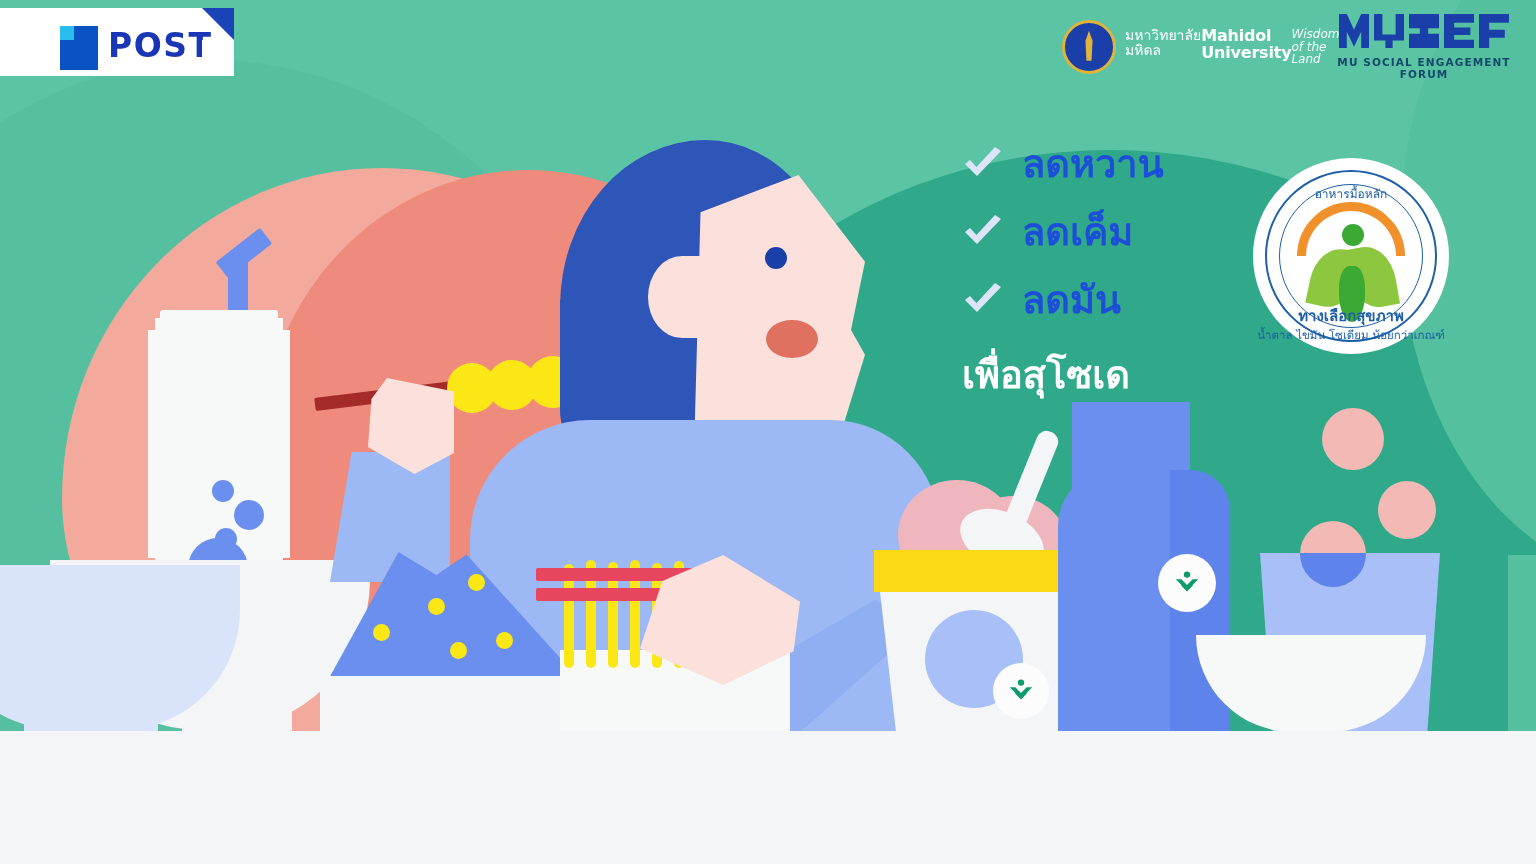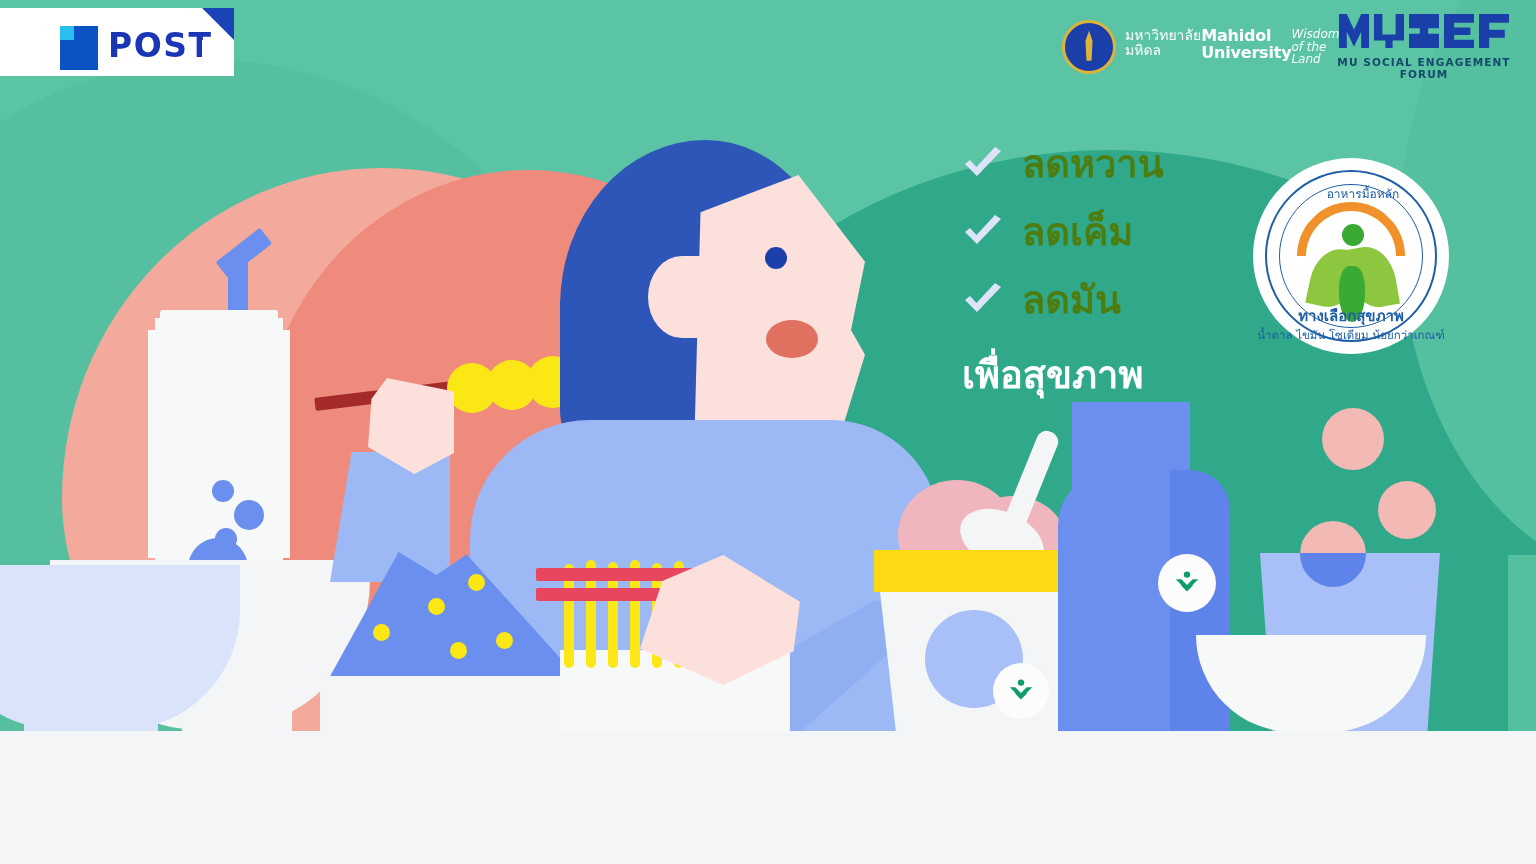--- a/index.html
+++ b/index.html
@@ -166,21 +166,21 @@
   .ml.l3 { clip-path:polygon(0 0,100% 0,100% 42%,36% 42%,36% 58%,100% 58%,100% 100%,0 100%,0 58%,64% 58%,64% 42%,0 42%); }
   .ml.l4 { clip-path:polygon(0 0,100% 0,100% 26%,34% 26%,34% 40%,88% 40%,88% 62%,34% 62%,34% 76%,100% 76%,100% 100%,0 100%); }
   .ml.l5 { clip-path:polygon(0 0,100% 0,100% 26%,34% 26%,34% 46%,86% 46%,86% 70%,34% 70%,34% 100%,0 100%); }
   .musef-sub { margin-top:4px; text-align:center; color:#14496B; font-size:10.5px;
                font-weight:bold; letter-spacing:1.1px; }
 
   
   #claims { position:absolute; left:962px; top:140px; width:290px; }
   .claim-row { display:flex; align-items:center; gap:18px; margin-bottom:20px; height:48px; }
   .check { width:42px; height:34px; flex:0 0 auto; }
-  .claim-txt { color:#4d7c0f; font-size:38px; font-weight:bold; line-height:1;
+  .claim-txt { color:#1d4ed8; font-size:38px; font-weight:bold; line-height:1;
                white-space:nowrap; }
   #claim-foot { color:#FFFFFF; font-size:38px; font-weight:bold; margin-top:6px;
                 white-space:nowrap; }
 
   
   #seal { position:absolute; left:1253px; top:158px; width:196px; height:196px;
           background:#FFFFFF; border-radius:50%; }
   .seal-ring { position:absolute; left:12px; top:12px; width:172px; height:172px;
                border:2px solid #1E5FA8; border-radius:50%; }
   .seal-ring2 { position:absolute; left:26px; top:26px; width:144px; height:144px;
@@ -189,21 +189,21 @@
               border:9px solid #F0912B; border-radius:50%; border-bottom-color:transparent;
               border-left-color:transparent; transform:rotate(-45deg); }
   .seal-head { position:absolute; left:89px; top:66px; width:22px; height:22px;
                background:#3AAA35; border-radius:50%; }
   .seal-leaf-l { position:absolute; left:58px; top:90px; width:46px; height:60px;
                  background:#8DC63F; border-radius:60% 0 60% 0; transform:rotate(12deg); }
   .seal-leaf-r { position:absolute; left:96px; top:88px; width:46px; height:62px;
                  background:#8DC63F; border-radius:0 60% 0 60%; transform:rotate(-10deg); }
   .seal-stem { position:absolute; left:86px; top:108px; width:26px; height:56px;
                background:#3AAA35; border-radius:40% 40% 50% 50%; }
-  .seal-top-txt { position:absolute; left:12px; top:26px; width:196px; text-align:center;
+  .seal-top-txt { position:absolute; left:0; top:26px; width:196px; text-align:center;
                   color:#1E5FA8; font-size:12px; }
   .seal-mid-txt { position:absolute; left:0; top:146px; width:196px; text-align:center;
                   color:#1E5FA8; font-size:15px; font-weight:bold; }
   .seal-bot-txt { position:absolute; left:0; top:168px; width:196px; text-align:center;
                   color:#1E5FA8; font-size:11.5px; }
 </style>
 </head>
 <body>
 
 <div id="stage">
@@ -356,21 +356,21 @@
       <span class="claim-txt">ลดเค็ม</span>
     </div>
 
     <div class="claim-row">
       <svg class="check" viewBox="0 0 42 34">
         <path d="M3 17 L15 29 L39 4 L33 0 L14.5 20 L8 13 Z" fill="#DDE4FA"></path>
       </svg>
       <span class="claim-txt">ลดมัน</span>
     </div>
 
-    <div id="claim-foot">เพื่อสุขภาพ</div>
+    <div id="claim-foot">เพื่อสุโซเด</div>
   </div>
 
   <div id="seal">
     <div class="seal-ring"></div>
     <div class="seal-ring2"></div>
     <div class="seal-arc"></div>
     <div class="seal-leaf-l"></div>
     <div class="seal-leaf-r"></div>
     <div class="seal-stem"></div>
     <div class="seal-head"></div>

